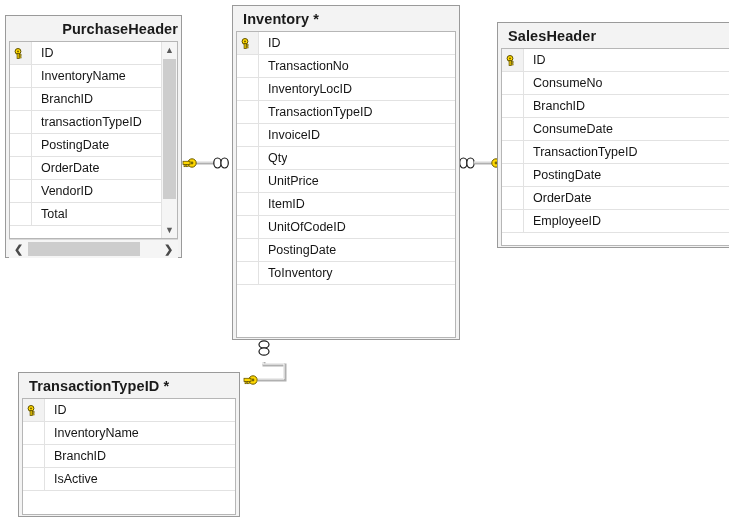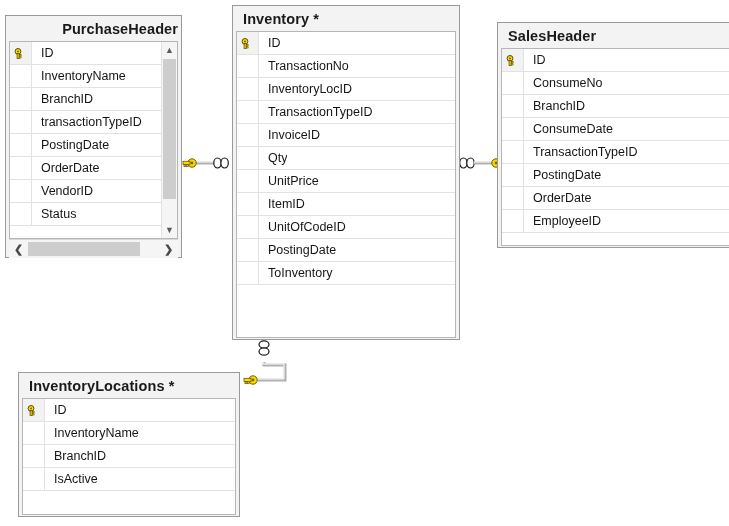--- a/index.html
+++ b/index.html
@@ -244,21 +244,21 @@
       <div class="row">
         <div class="row-key"></div>
         <div class="row-name">OrderDate</div>
       </div>
       <div class="row">
         <div class="row-key"></div>
         <div class="row-name">VendorID</div>
       </div>
       <div class="row">
         <div class="row-key"></div>
-        <div class="row-name">Status</div>
+        <div class="row-name">Total</div>
       </div>
     </div>
     <div class="vscroll">
       <div class="arrow">▲</div>
       <div class="thumb" style="top:17px; height:140px;"></div>
       <div class="arrow" style="position:absolute; bottom:0; left:0; right:0;">▼</div>
     </div>
   </div>
   <div class="hscroll">
     <div class="arrow left">❮</div>
@@ -377,21 +377,21 @@
       </div>
       <div class="row empty-row" style="height:13px;">
         <div class="row-key" style="border-right:none;"></div>
         <div class="row-name"></div>
       </div>
     </div>
   </div>
 </div>
 
 <div class="table-node" id="node-inventory-locations" style="left:18px; top:372px; width:222px; height:145px;">
-  <div class="table-title">InventoryLocations *</div>
+  <div class="table-title">TransactionTypeID *</div>
   <div class="grid-wrap" style="height:117px;">
     <div class="grid-rows">
       <div class="row header-row">
         <div class="row-key">
           <svg class="key-ico" viewBox="0 0 13 11" xmlns="http://www.w3.org/2000/svg">
             <circle cx="4" cy="3.4" r="2.9" fill="#ffd800" stroke="#5d4f00" stroke-width="1"></circle>
             <circle cx="4" cy="3.4" r="0.95" fill="#6d5c00"></circle>
             <rect x="3.1" y="5.4" width="2.1" height="5.1" fill="#ffd800" stroke="#5d4f00" stroke-width="0.8"></rect>
             <rect x="5.2" y="6.6" width="1.9" height="1.3" fill="#ffd800" stroke="#5d4f00" stroke-width="0.6"></rect>
             <rect x="5.2" y="8.7" width="1.9" height="1.3" fill="#ffd800" stroke="#5d4f00" stroke-width="0.6"></rect>

